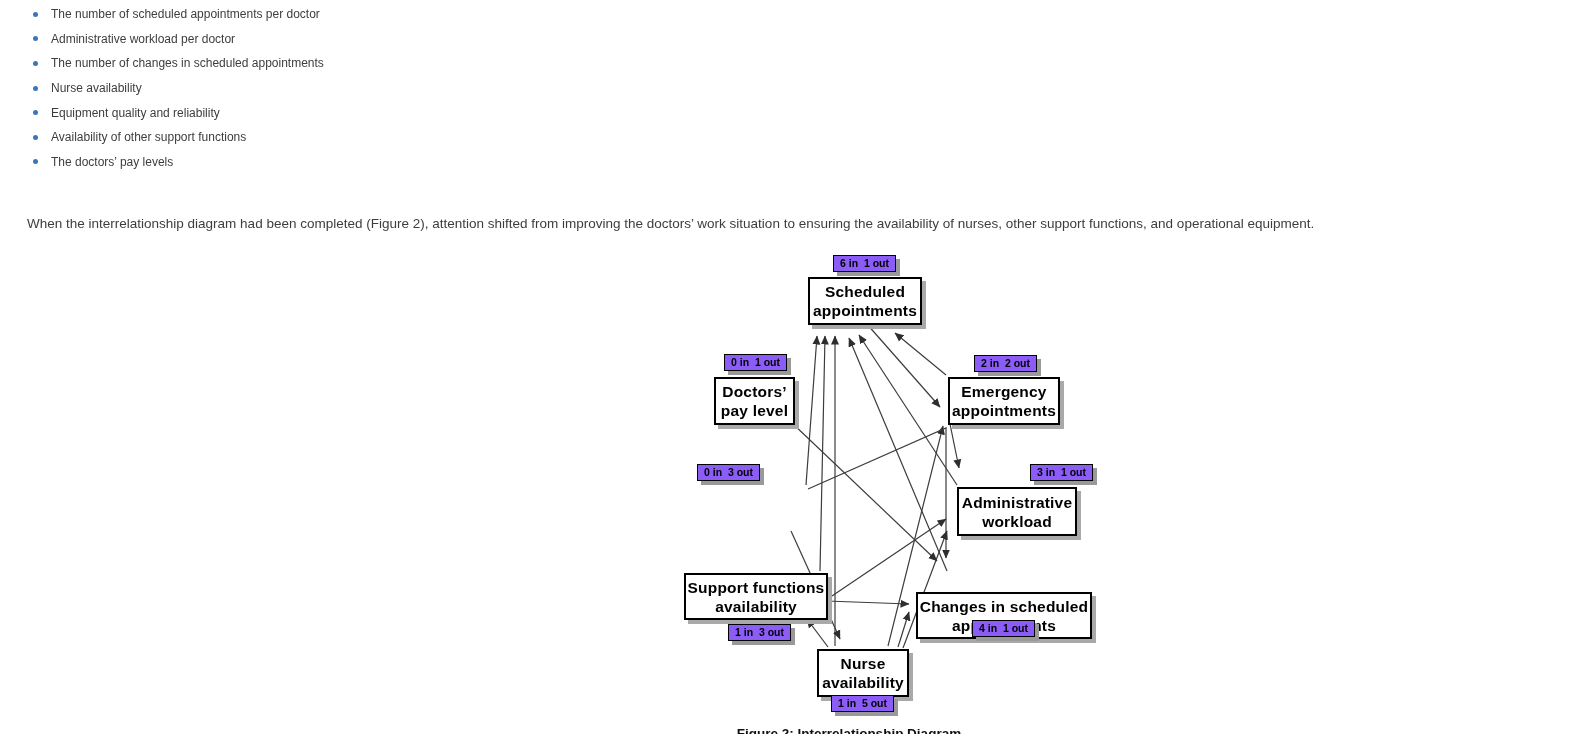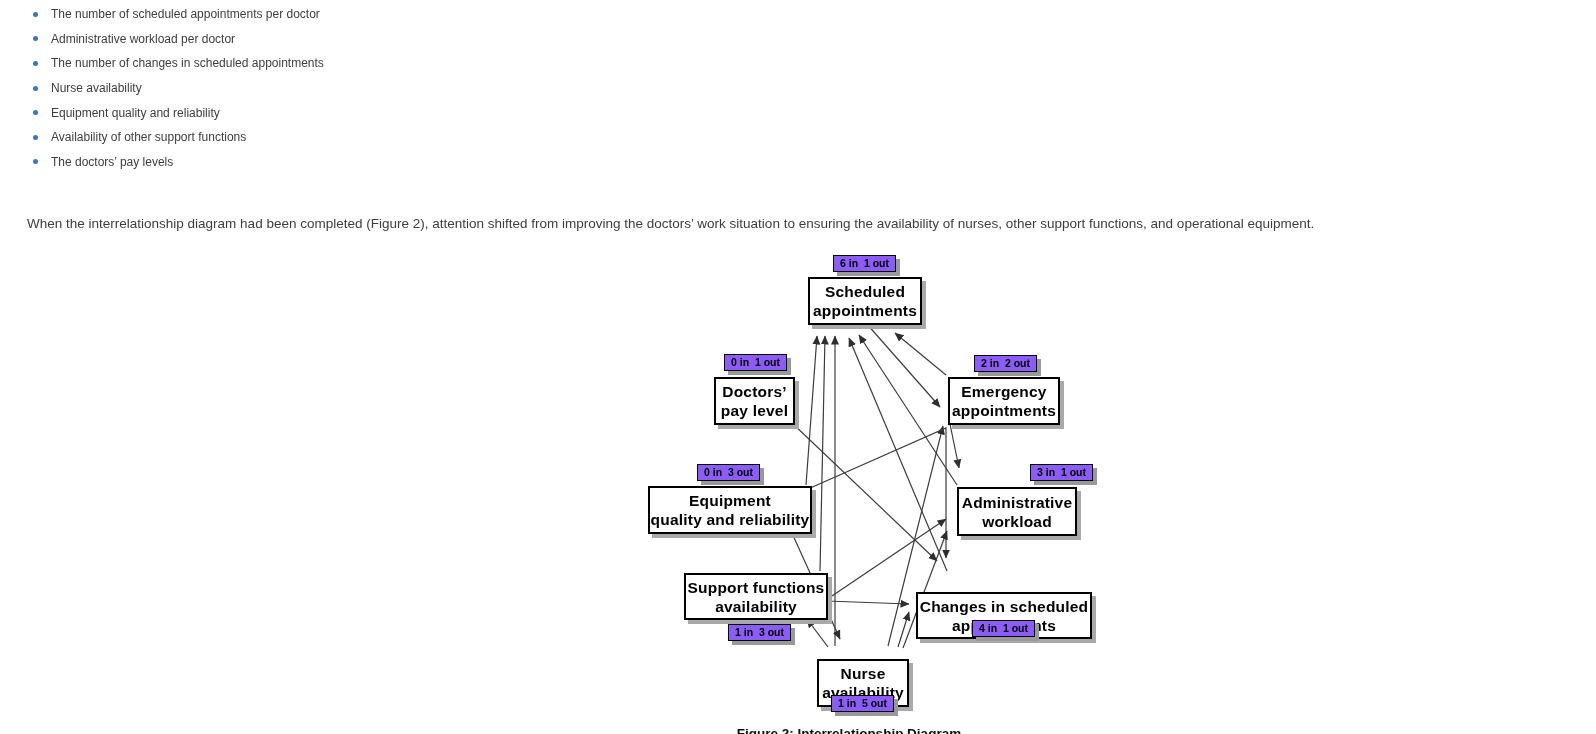--- a/index.html
+++ b/index.html
@@ -109,45 +109,41 @@
       <div>pay level</div>
     </div>
     <div class="badge" style="left:724px; top:354px;">0 in  1 out</div>
 
     <div class="node" style="left:948px; top:377px; width:108px; height:44px;">
       <div>Emergency</div>
       <div>appointments</div>
     </div>
     <div class="badge" style="left:974px; top:355px;">2 in  2 out</div>
 
-    <div class="node" style="left:648px; top:486px; width:160px; height:44px;">
-      <div>Equipment</div>
-      <div>quality and reliability</div>
-    </div>
     <div class="badge" style="left:697px; top:464px;">0 in  3 out</div>
 
     <div class="node" style="left:957px; top:487px; width:116px; height:45px;">
       <div>Administrative</div>
       <div>workload</div>
     </div>
     <div class="badge" style="left:1016px; top:464px;margin-left:14px;">3 in  1 out</div>
 
     <div class="node" style="left:684px; top:573px; width:140px; height:43px;">
       <div>Support functions</div>
       <div>availability</div>
     </div>
     <div class="badge" style="left:728px; top:624px;">1 in  3 out</div>
 
     <div class="node" style="left:916px; top:592px; width:172px; height:43px;">
       <div>Changes in scheduled</div>
       <div>appointments</div>
     </div>
     <div class="badge" style="left:972px; top:620px;">4 in  1 out</div>
 
-    <div class="node" style="left:817px; top:649px; width:88px; height:44px;margin-top:10px;">
+    <div class="node" style="left:817px; top:649px; width:88px; height:44px;">
       <div>Nurse</div>
       <div>availability</div>
     </div>
     <div class="badge" style="left:831px; top:695px;">1 in  5 out</div>
 
     <div class="caption">Figure 2: Interrelationship Diagram</div>
   </div>
 
 </div>
 

